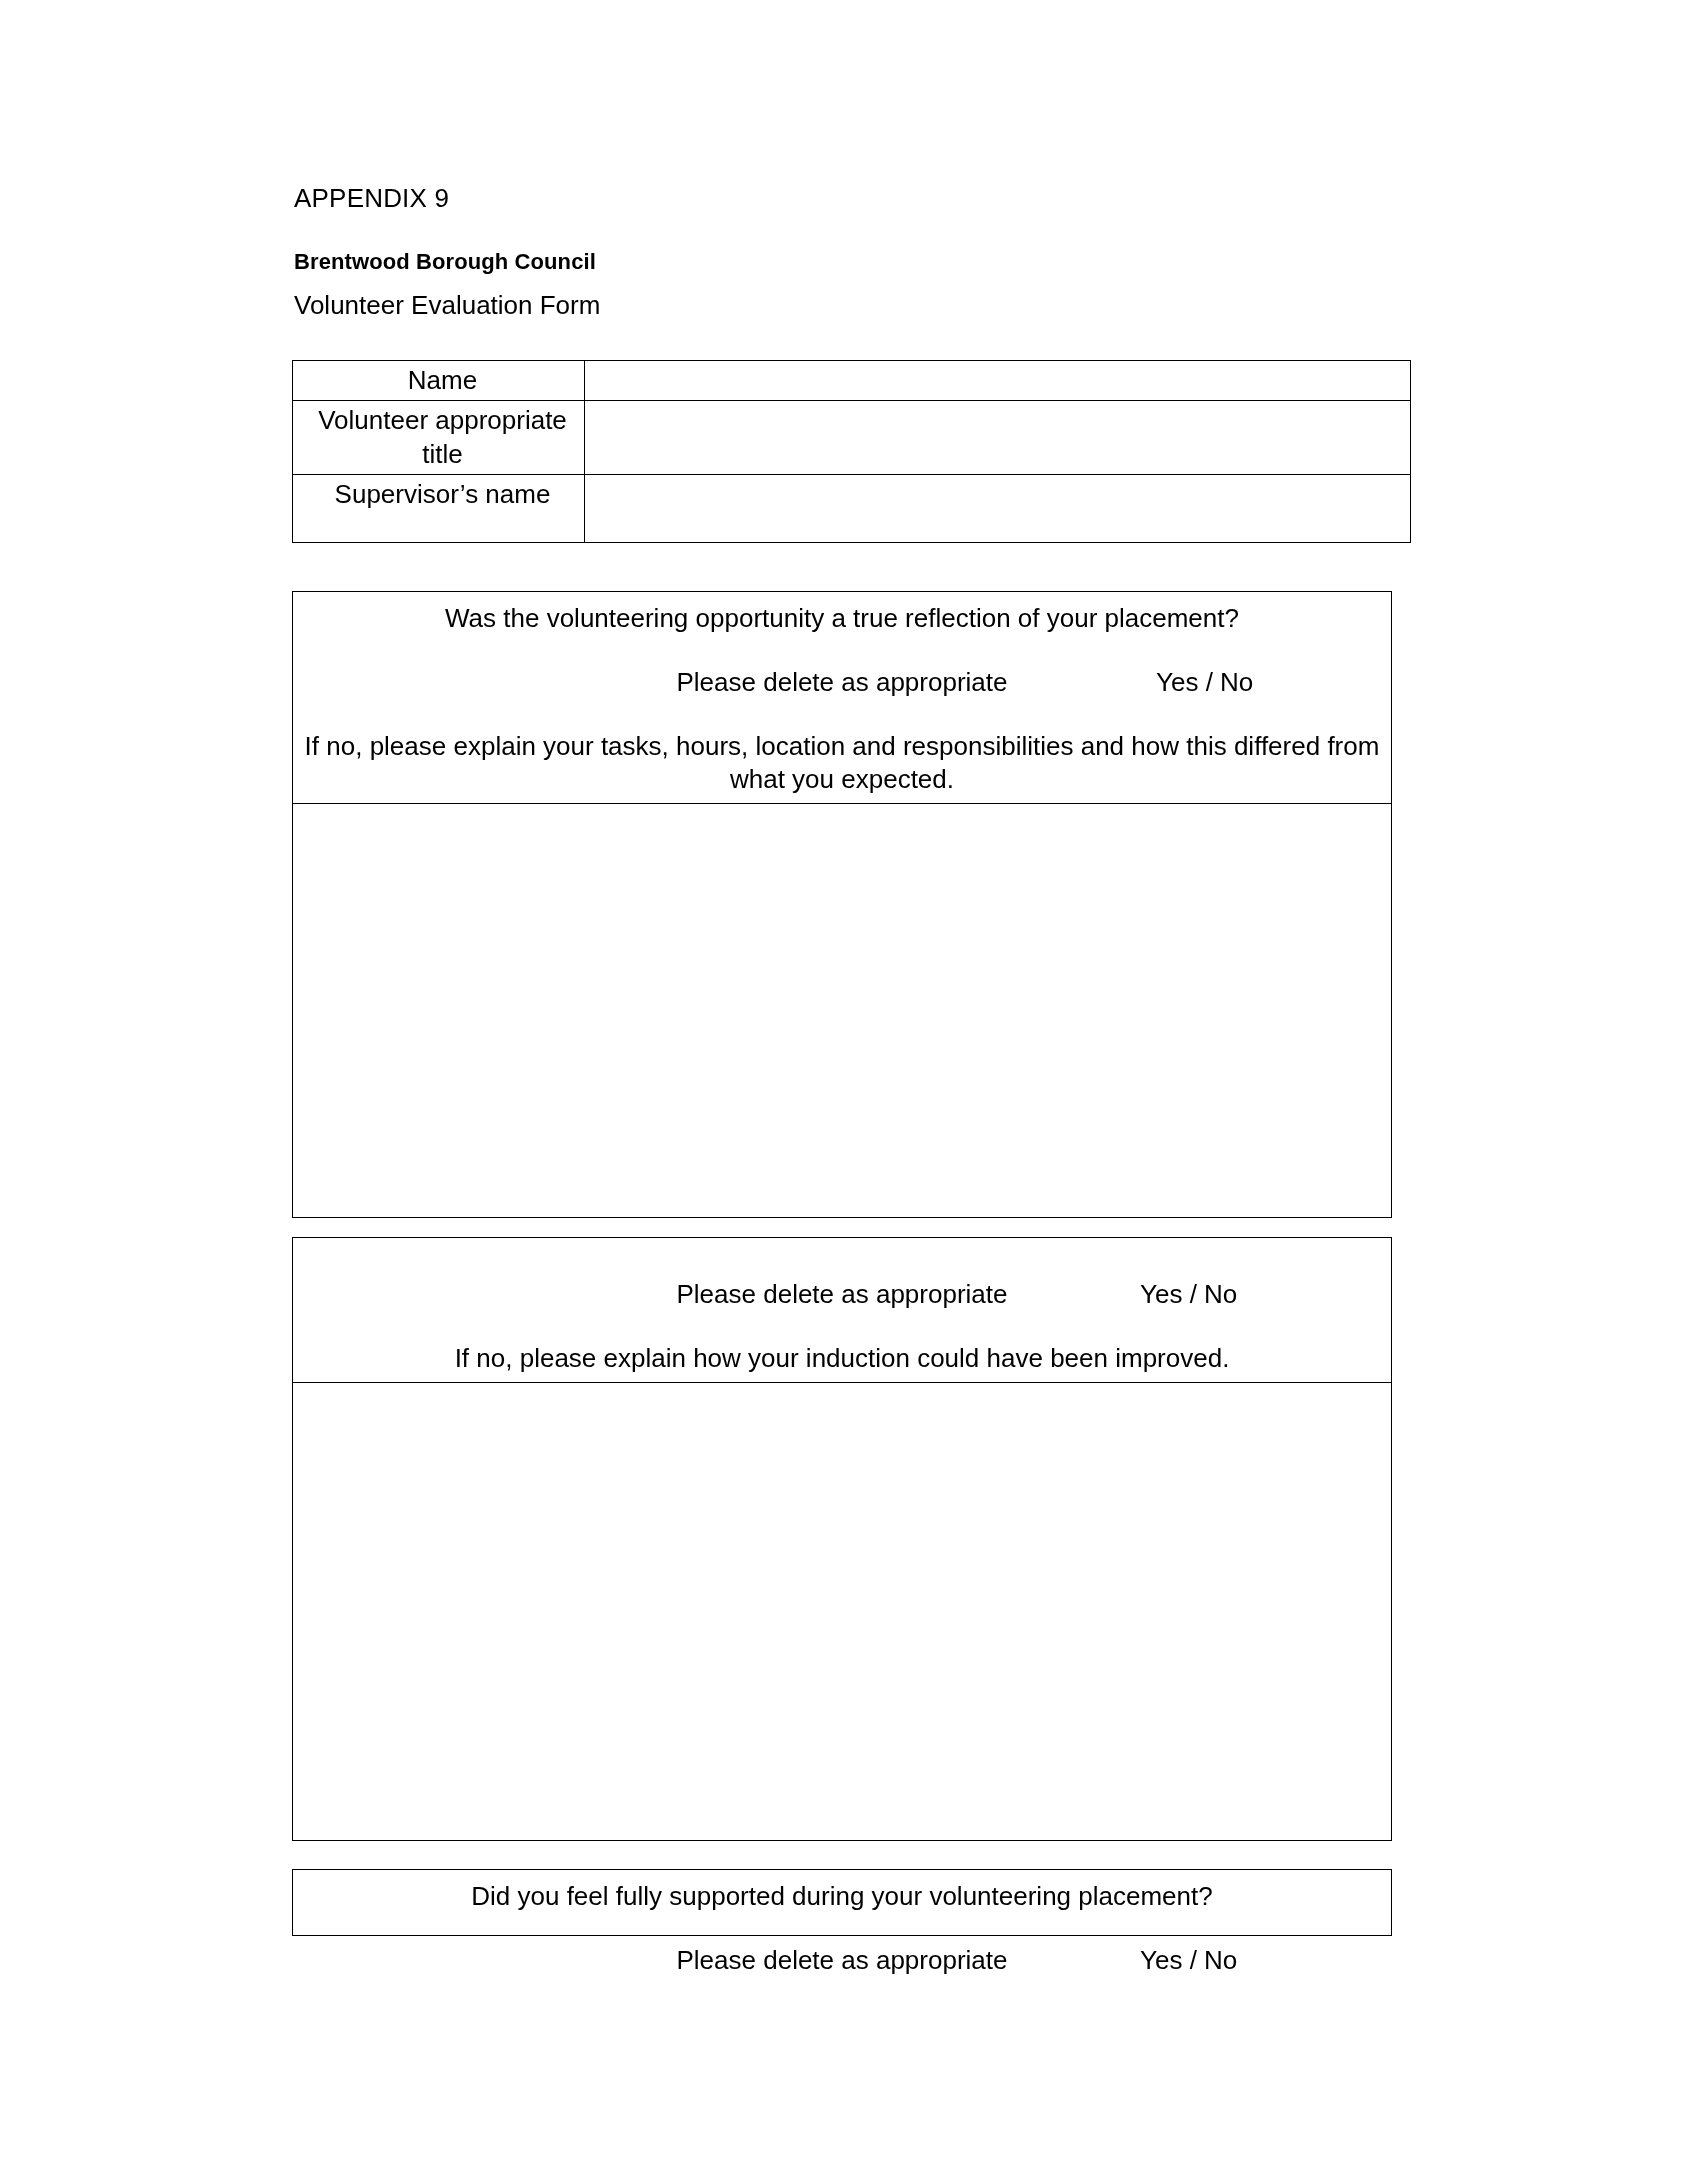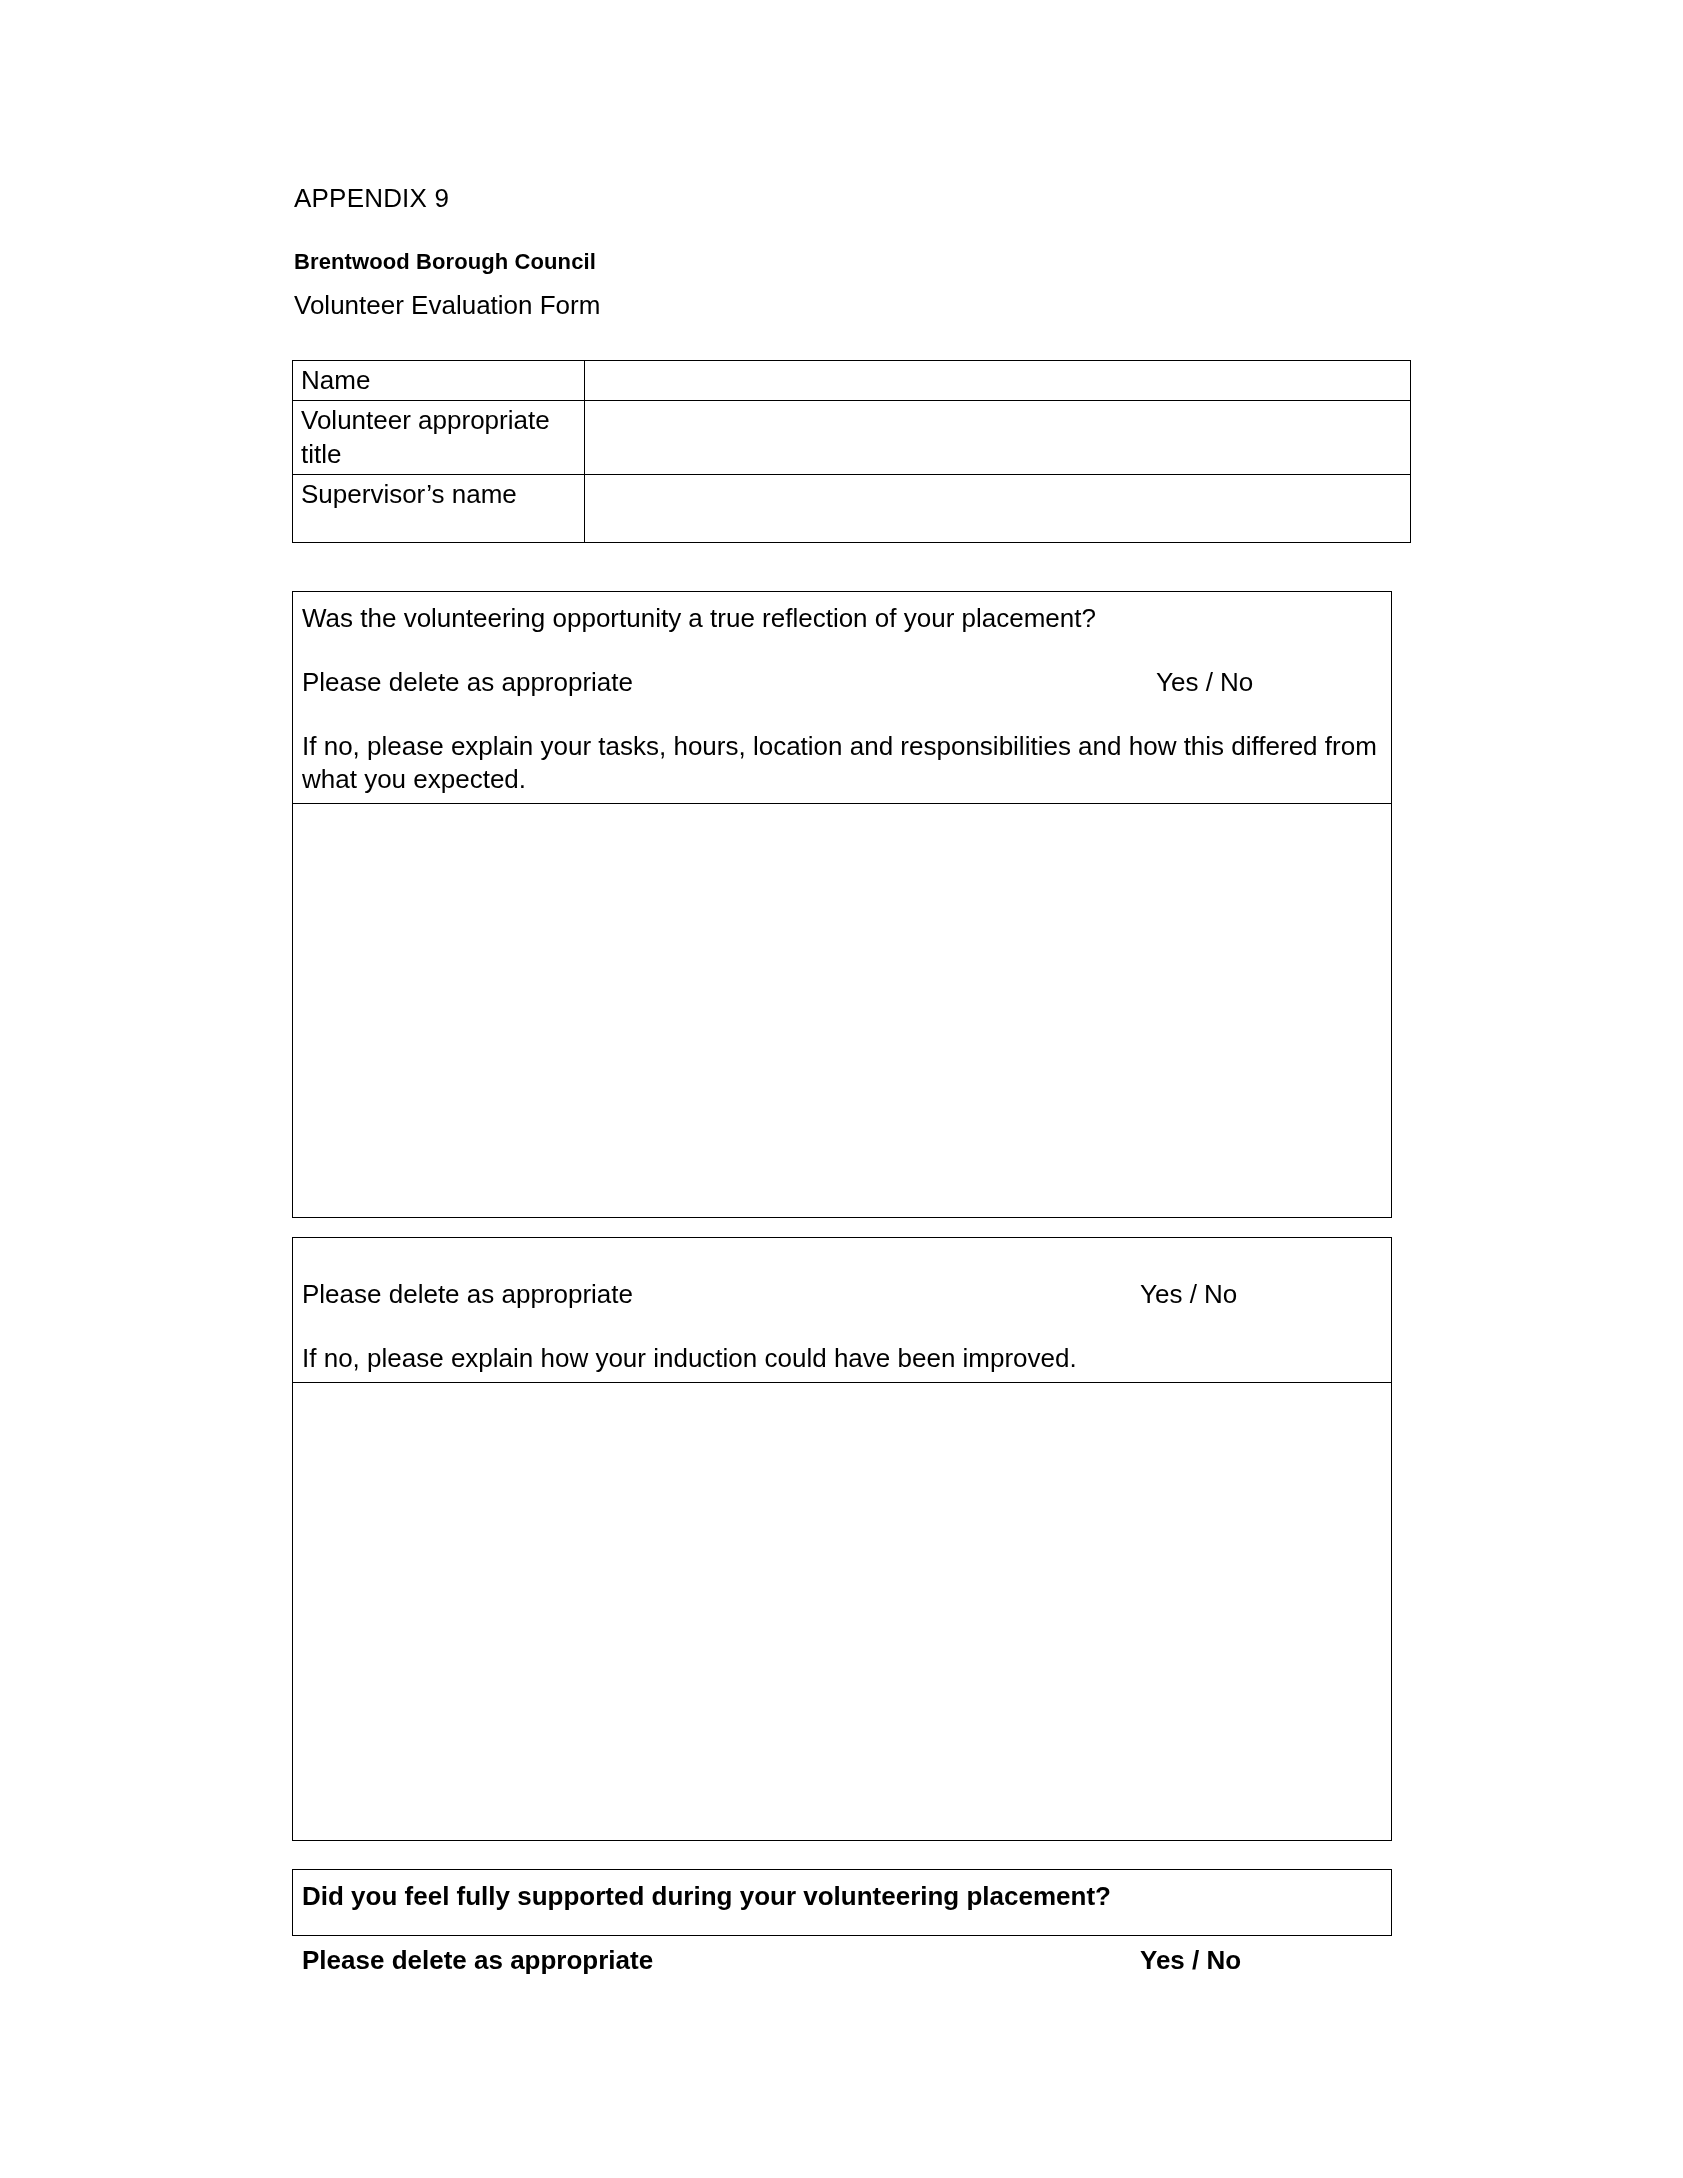--- a/index.html
+++ b/index.html
@@ -16,20 +16,21 @@
     overflow: hidden;
   }
 
   .page {
     position: absolute;
     left: 0;
     top: 0;
     width: 1364px;
     height: 2178px;
     background: #ffffff;
+    text-align: center;
   }
 
   
   .appendix {
     position: absolute;
     left: 294px;
     top: 182px;
     font-size: 26px;
     line-height: 1.25;
     letter-spacing: 0.2px;
@@ -115,21 +116,21 @@
   }
 
   
   #block-1 { top: 591px; height: 627px; }
   #block-1 .answer-area { height: 393px; }
 
   #block-2 { top: 1237px; height: 604px; }
   #block-2 .answer-area { height: 434px; }
 
   #block-3 { top: 1869px; height: 67px; border-bottom: 1.6px solid #000000; }
-  #block-3 .qhead { padding-bottom: 0; font-weight: bold; }
+  #block-3 .qhead { padding-bottom: 0; }
 </style>
 </head>
 <body>
 
 <div class="page">
 
   <div class="appendix">APPENDIX 9</div>
 
   <div class="org-title">Brentwood Borough Council</div>
 

